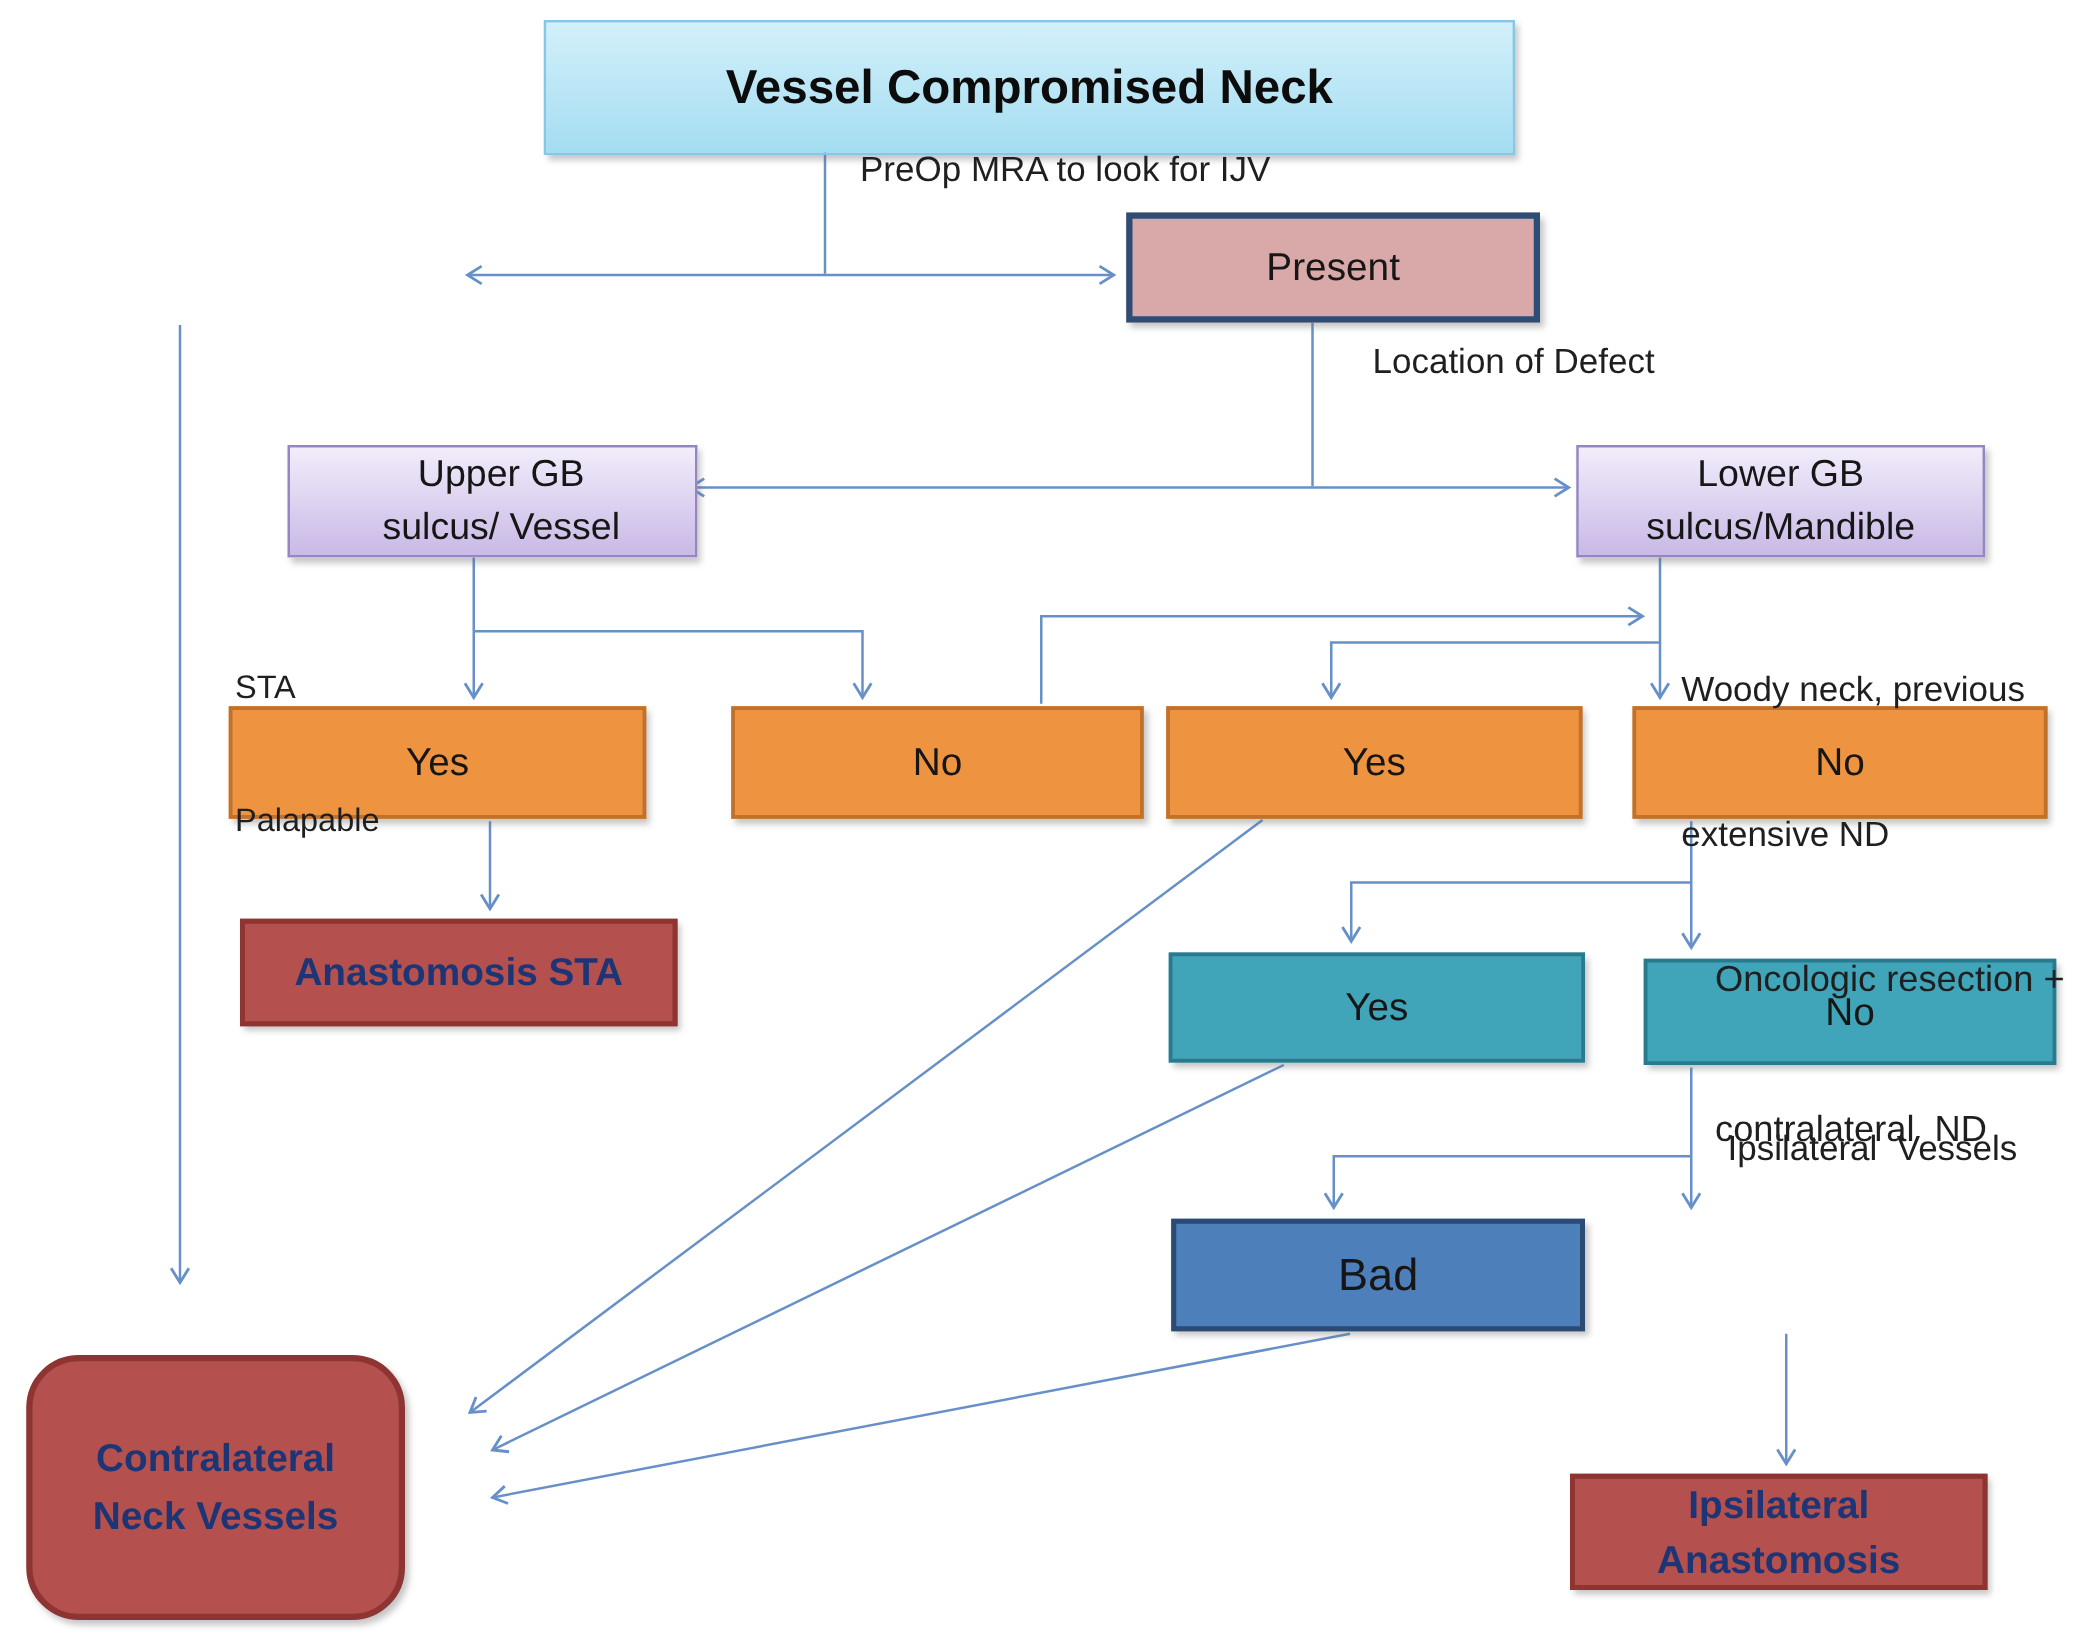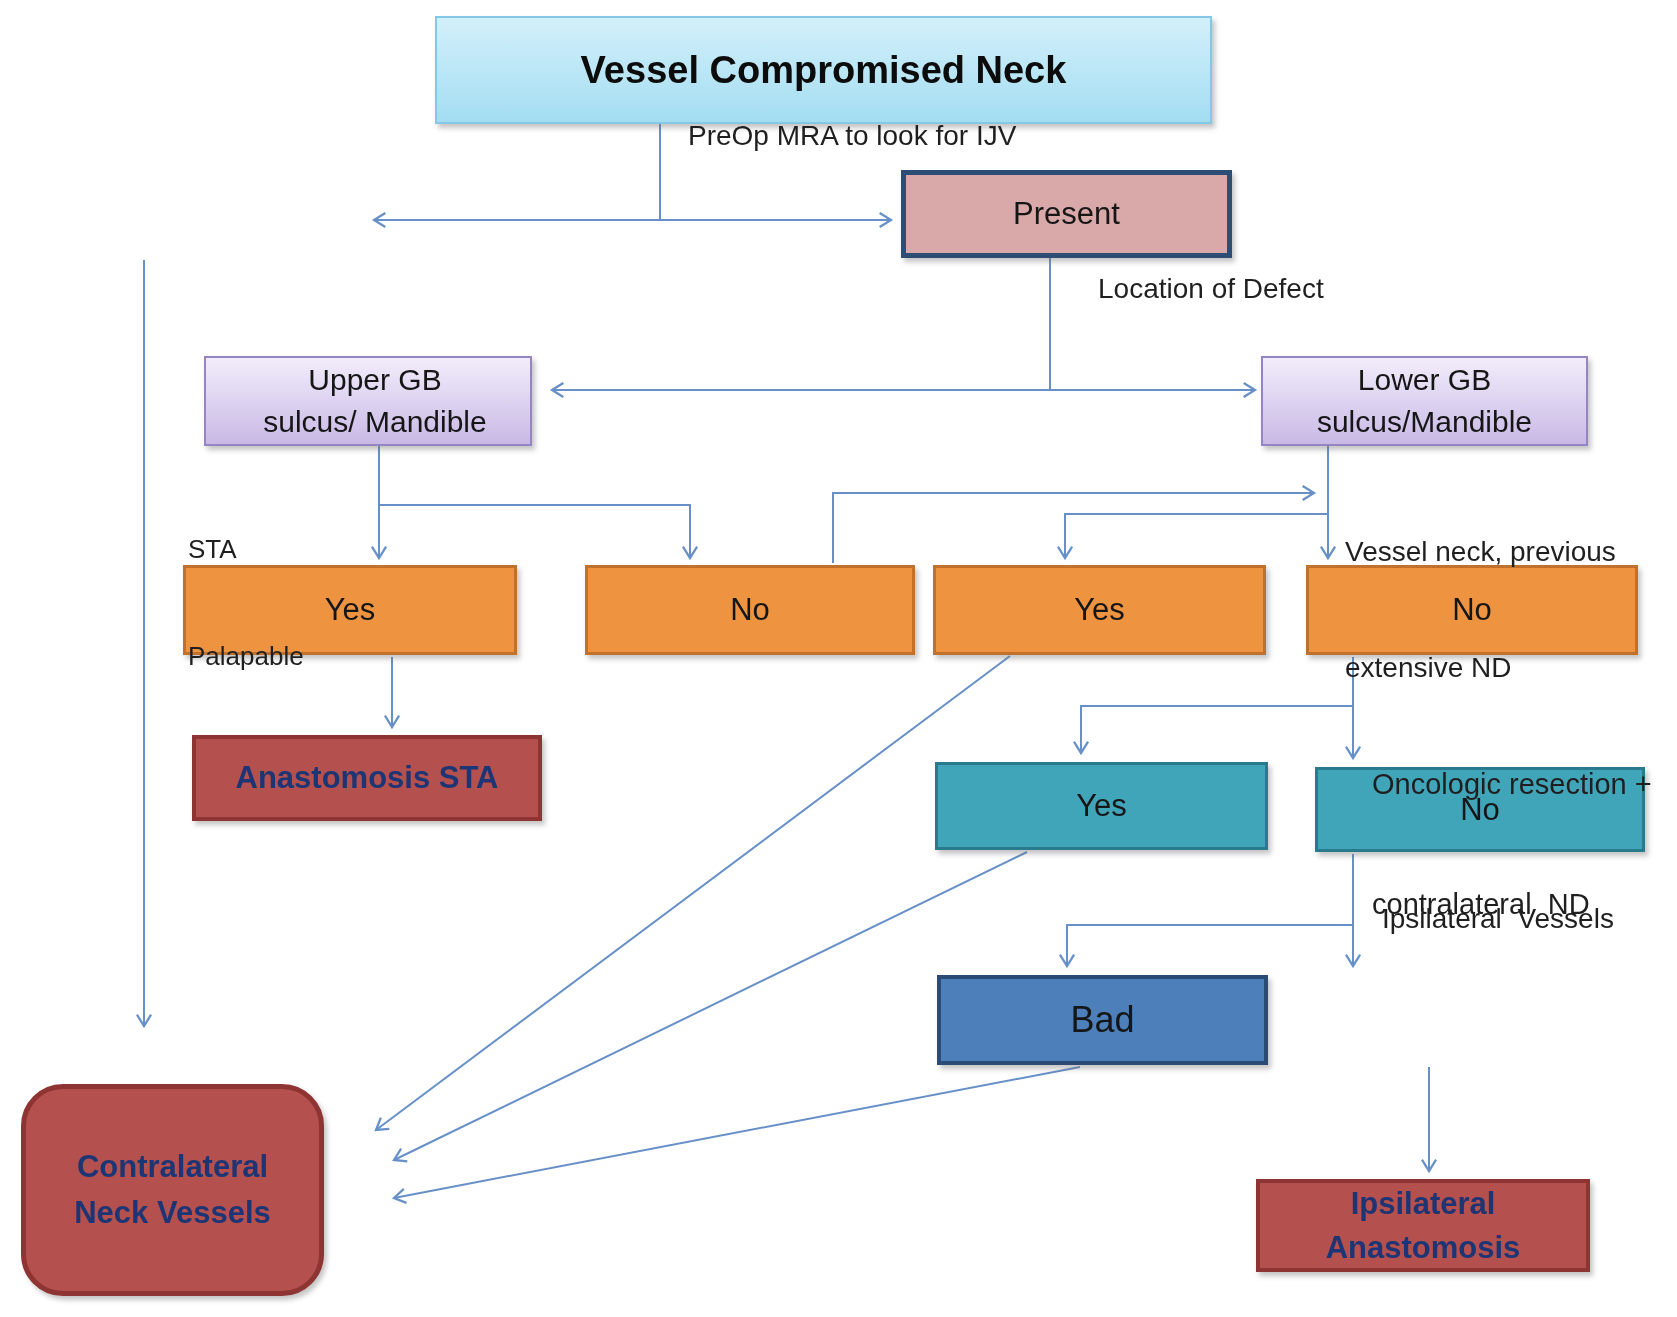--- a/index.html
+++ b/index.html
@@ -97,23 +97,23 @@
 
   <div class="node title-box" style="left:435px;top:16px;width:777px;height:108px;">
     <span class="ln">Vessel Compromised Neck</span>
   </div>
 
 
   <div class="node pink-box" style="left:901px;top:170px;width:331px;height:88px;">
     <span class="ln">Present</span>
   </div>
 
-  <div class="node purple-box" style="left:204px;top:356px;width:328px;height:90px;padding-left:14px;">
+  <div class="node purple-box" style="left:230px;top:356px;width:328px;height:90px;padding-left:14px;">
     <span class="ln">Upper GB</span>
-    <span class="ln">sulcus/ Mandible</span>
+    <span class="ln">sulcus/ Vessel</span>
   </div>
 
   <div class="node purple-box" style="left:1261px;top:356px;width:327px;height:90px;">
     <span class="ln">Lower GB</span>
     <span class="ln">sulcus/Mandible</span>
   </div>
 
   <div class="node orange-box" style="left:183px;top:565px;width:334px;height:90px;">
     <span class="ln">Yes</span>
   </div>
@@ -160,21 +160,21 @@
   <div class="edge-label" style="left:688px;top:117px;">PreOp MRA to look for IJV</div>
 
   <div class="edge-label" style="left:1098px;top:270px;">Location of Defect</div>
 
   <div class="edge-label" style="left:188px;top:460px;font-size:26px;">
     <span class="ln">STA</span>
     <span class="ln">Palapable</span>
   </div>
 
   <div class="edge-label" style="left:1345px;top:456px;">
-    <span class="ln">Vessel neck, previous</span>
+    <span class="ln">Woody neck, previous</span>
     <span class="ln">extensive ND</span>
   </div>
 
   <div class="edge-label" style="left:1372px;top:684px;font-size:29px;">
     <span class="ln">Oncologic resection +</span>
     <span class="ln">contralateral  ND</span>
   </div>
 
   <div class="edge-label" style="left:1382px;top:900px;">Ipsilateral  Vessels</div>
 

